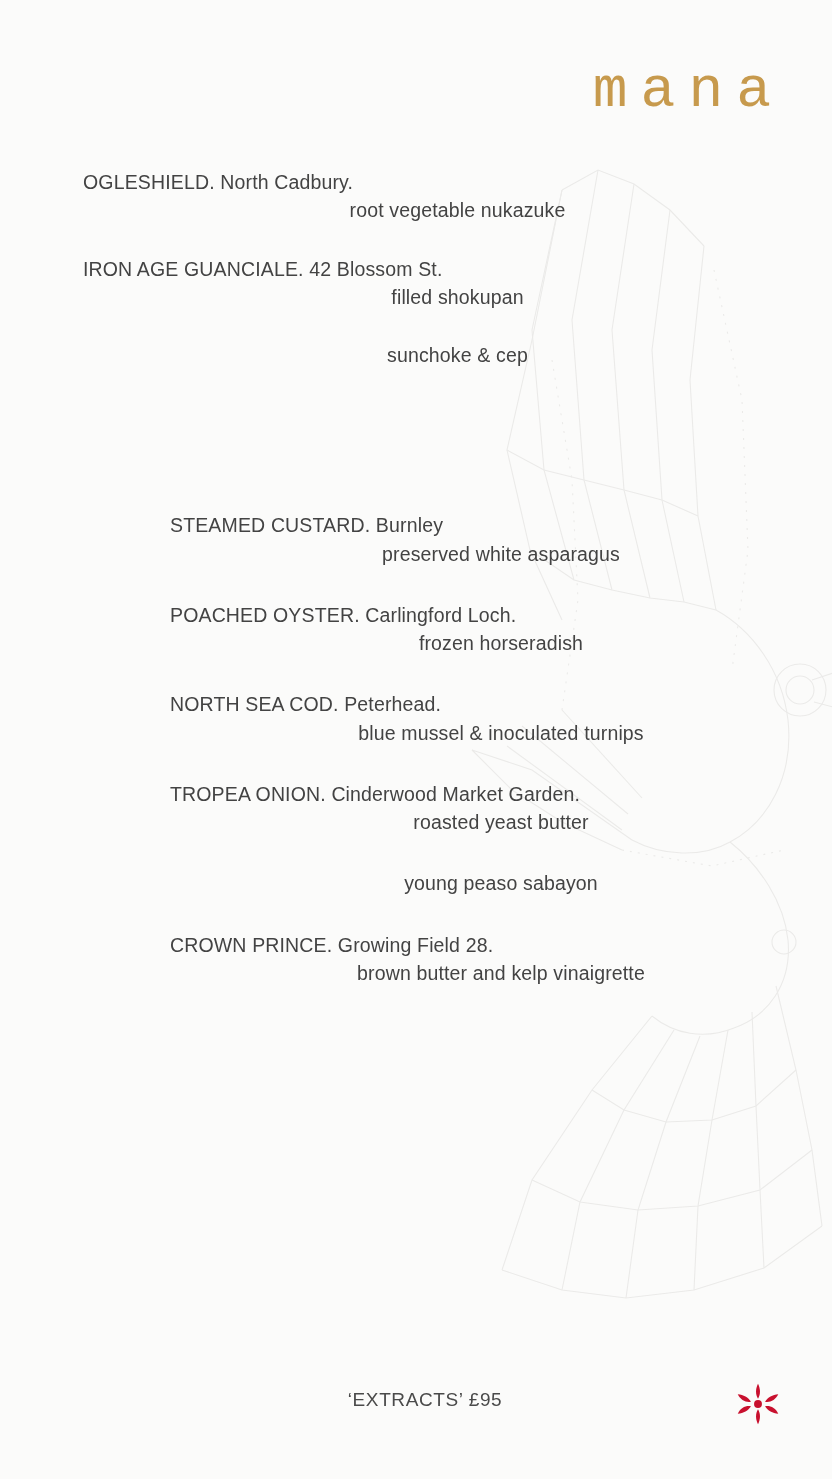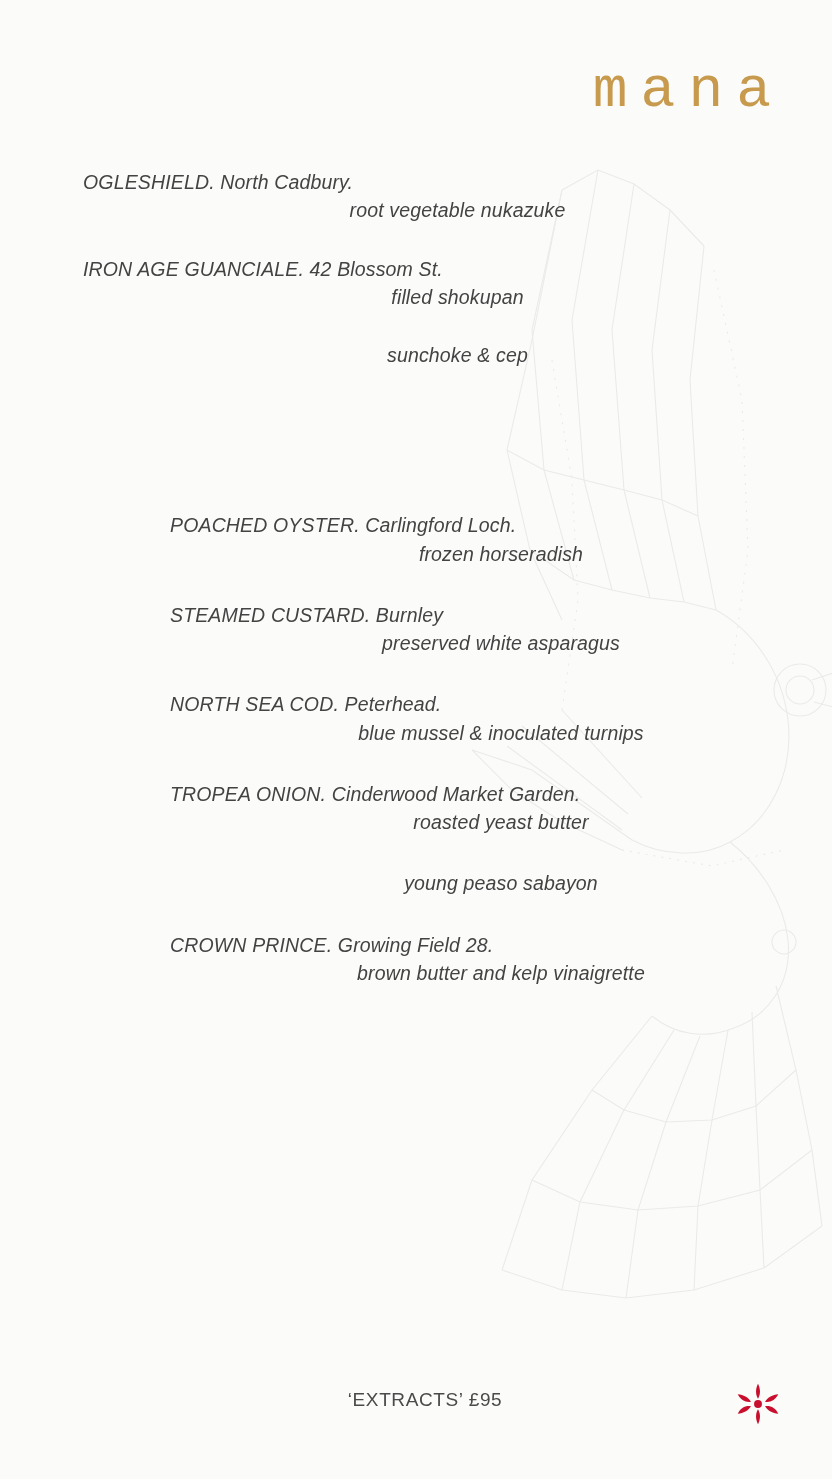--- a/index.html
+++ b/index.html
@@ -46,21 +46,20 @@
   #menu {
     position: absolute;
     top: 168px;
     left: 0;
     width: 832px;
     z-index: 2;
   }
   .course-group {
     margin: 0;
     padding: 0;
-    font-style: italic;
   }
   .group-snacks { padding-left: 83px; }
   .group-mains  { padding-left: 170px; padding-top: 112px; }
 
   .dish {
     margin-bottom: 30px;
   }
   .group-mains .dish {
     margin-bottom: 33px;
   }
@@ -169,26 +168,26 @@
       <div class="dish-title">IRON AGE GUANCIALE. 42 Blossom St.</div>
       <div class="dish-desc">filled shokupan</div>
     </div>
     <div class="dish">
       <div class="dish-desc">sunchoke &amp; cep</div>
     </div>
   </div>
 
   <div class="course-group group-mains">
     <div class="dish">
+      <div class="dish-title">STEAMED CUSTARD. Burnley</div>
+      <div class="dish-desc">preserved white asparagus</div>
+    </div>
+    <div class="dish">
       <div class="dish-title">POACHED OYSTER. Carlingford Loch.</div>
       <div class="dish-desc">frozen horseradish</div>
-    </div>
-    <div class="dish">
-      <div class="dish-title">STEAMED CUSTARD. Burnley</div>
-      <div class="dish-desc">preserved white asparagus</div>
     </div>
     <div class="dish">
       <div class="dish-title">NORTH SEA COD. Peterhead.</div>
       <div class="dish-desc">blue mussel &amp; inoculated turnips</div>
     </div>
     <div class="dish">
       <div class="dish-title">TROPEA ONION. Cinderwood Market Garden.</div>
       <div class="dish-desc">roasted yeast butter</div>
     </div>
     <div class="dish">

